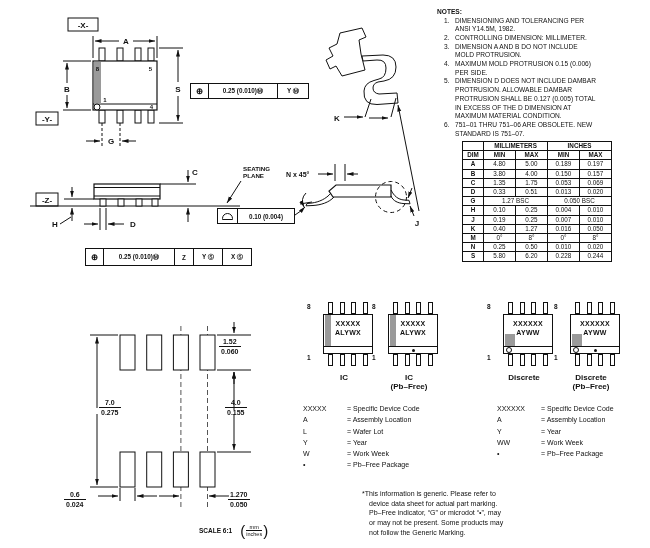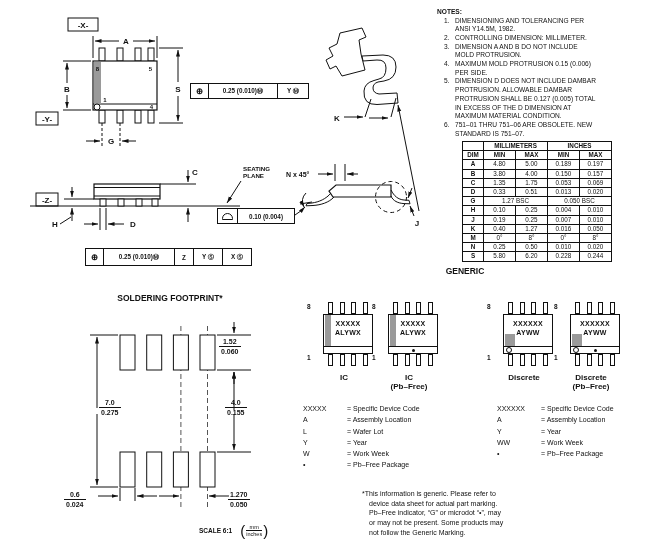--- a/index.html
+++ b/index.html
@@ -369,21 +369,20 @@
           <td class="b">S</td>
           <td>5.80</td>
           <td>6.20</td>
           <td>0.228</td>
           <td>0.244</td>
         </tr>
   </tbody>
     </table>
 
   <div class="sect-title" style="left:380px;top:266px;width:170px">
-    <div>GENERIC</div>
   </div>
 
   <div class="pkg" style="left:315px">
     <span class="pnum p8">8</span>
     <span class="pnum p1n">1</span>
     <div class="pins">
         <span class="pin"></span>
         <span class="pin"></span>
         <span class="pin"></span>
         <span class="pin"></span>
@@ -531,21 +530,20 @@
   </div>
 
   <div class="abs" id="footnote">
     <div>*This information is generic. Please refer to</div>
     <div class="ind">device data sheet for actual part marking.</div>
     <div class="ind">Pb–Free indicator, “G” or microdot “•”, may</div>
     <div class="ind">or may not be present. Some products may</div>
     <div class="ind">not follow the Generic Marking.</div>
   </div>
 
-  <div class="sect-title" style="left:80px;top:293px;width:180px">SOLDERING FOOTPRINT*</div>
 
   <svg style="left:40px;top:318px" width="245" height="210" viewBox="0 0 245 210">
     <defs>
       <marker id="ahf" markerWidth="7" markerHeight="5" refX="6.5" refY="2" orient="auto">
         <path d="M0,0 L6.5,2 L0,4 z" fill="#111"></path>
       </marker>
     </defs>
     <g stroke="#111" stroke-width="1" fill="none">
 
       <line x1="140.9" y1="8" x2="140.9" y2="190" stroke-dasharray="5,3" stroke="#555"></line>

